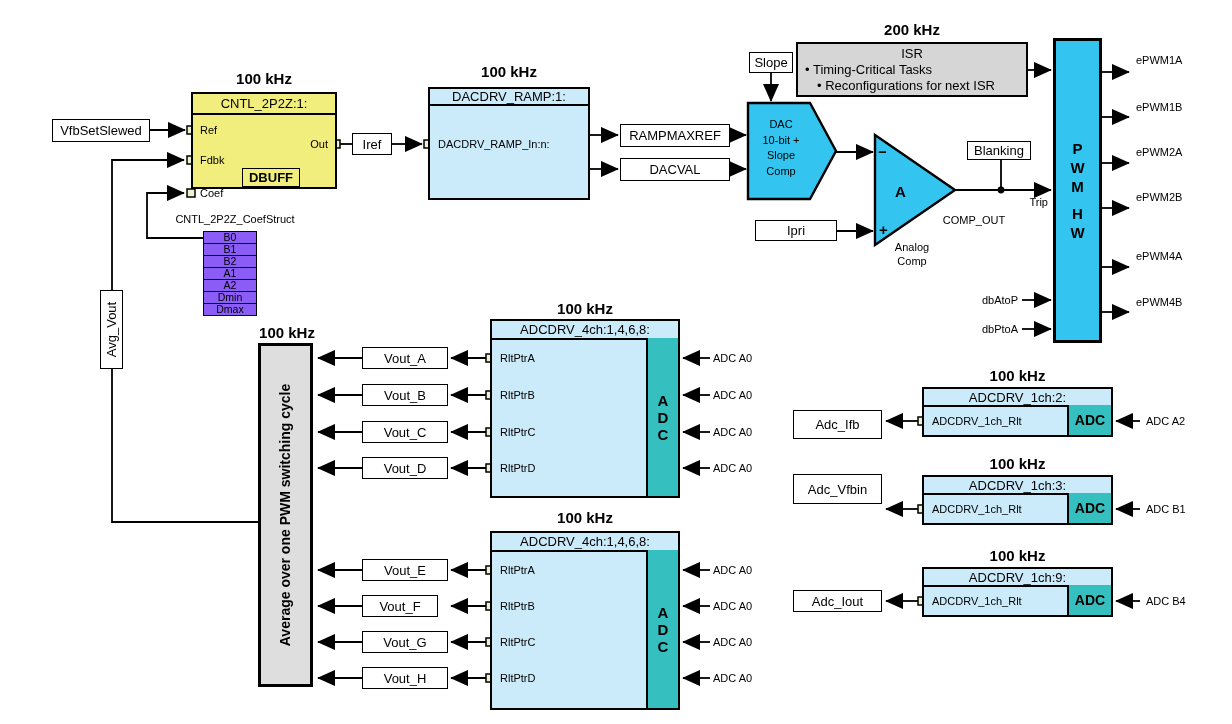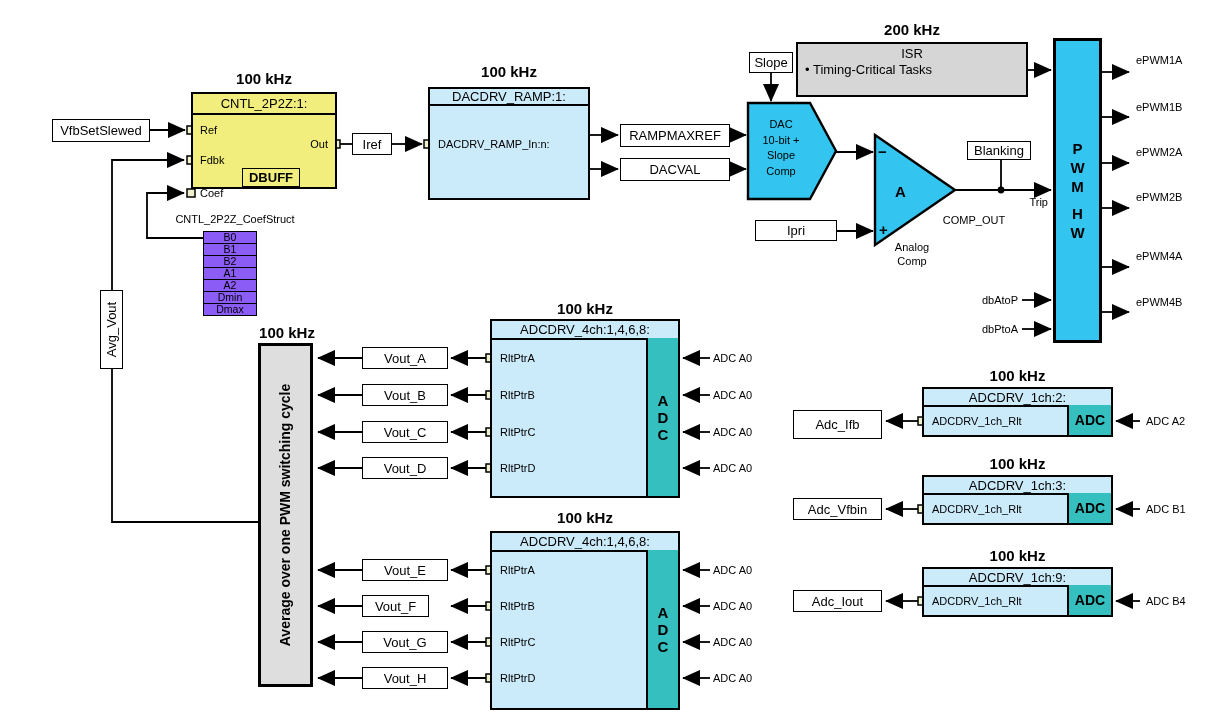--- a/index.html
+++ b/index.html
@@ -163,20 +163,21 @@
   <div class="wbox" style="left:749px;top:52px;width:44px;height:21px;">Slope</div>
   <div class="t ctr pre" style="left:744px;top:117px;width:74px;line-height:15.5px;">DAC
 10-bit +
 Slope
 Comp</div>
 
   <div class="freq" style="left:796px;top:21px;width:232px;">200 kHz</div>
   <div class="blk grayA" style="left:796px;top:42px;width:232px;height:55px;border-width:2.5px;">
     <div class="ctr" style="font-size:13px;line-height:16px;margin-top:2px;">ISR</div>
     <div style="font-size:13px;line-height:16px;padding-left:7px;">• Timing-Critical Tasks</div>
+    <div style="font-size:13px;line-height:16px;padding-left:19px;">• Reconfigurations for next ISR</div>
   </div>
 
   <div class="t b" style="left:878px;top:144px;font-size:15px;">−</div>
   <div class="t b" style="left:879px;top:222px;font-size:15px;">+</div>
   <div class="t b" style="left:895px;top:184px;font-size:15px;">A</div>
   <div class="t ctr" style="left:928px;top:212px;width:92px;">COMP_OUT</div>
   <div class="t ctr pre" style="left:874px;top:240px;width:76px;line-height:14px;">Analog
 Comp</div>
   <div class="wbox" style="left:755px;top:220px;width:82px;height:21px;">Ipri</div>
   <div class="wbox" style="left:967px;top:141px;width:64px;height:19px;">Blanking</div>
@@ -236,40 +237,40 @@
   </div>
   <div class="t" style="left:500px;top:562px;">RltPtrA</div>
   <div class="t" style="left:500px;top:598px;">RltPtrB</div>
   <div class="t" style="left:500px;top:634px;">RltPtrC</div>
   <div class="t" style="left:500px;top:670px;">RltPtrD</div>
   <div class="t" style="left:713px;top:562px;">ADC A0</div>
   <div class="t" style="left:713px;top:598px;">ADC A0</div>
   <div class="t" style="left:713px;top:634px;">ADC A0</div>
   <div class="t" style="left:713px;top:670px;">ADC A0</div>
   <div class="wbox" style="left:362px;top:559px;width:86px;height:22px;">Vout_E</div>
-  <div class="wbox" style="left:362px;top:595px;width:67px;height:22px;">Vout_F</div>
+  <div class="wbox" style="left:362px;top:595px;width:76px;height:22px;">Vout_F</div>
   <div class="wbox" style="left:362px;top:631px;width:86px;height:22px;">Vout_G</div>
   <div class="wbox" style="left:362px;top:667px;width:86px;height:22px;">Vout_H</div>
 
   <div class="freq" style="left:922px;top:367px;width:191px;">100 kHz</div>
   <div class="blk blue" style="left:922px;top:387px;width:191px;height:50px;">
     <div class="hdr" style="height:18px;">ADCDRV_1ch:2:</div>
     <div class="tealstrip teal" style="top:16px;bottom:0;width:42px;display:flex;align-items:center;justify-content:center;font-weight:bold;font-size:14px;">ADC</div>
   </div>
   <div class="t" style="left:932px;top:413px;">ADCDRV_1ch_Rlt</div>
   <div class="wbox" style="left:793px;top:410px;width:89px;height:29px;">Adc_Ifb</div>
   <div class="t" style="left:1146px;top:413px;">ADC A2</div>
 
   <div class="freq" style="left:922px;top:455px;width:191px;">100 kHz</div>
   <div class="blk blue" style="left:922px;top:475px;width:191px;height:50px;">
     <div class="hdr" style="height:18px;">ADCDRV_1ch:3:</div>
     <div class="tealstrip teal" style="top:16px;bottom:0;width:42px;display:flex;align-items:center;justify-content:center;font-weight:bold;font-size:14px;">ADC</div>
   </div>
   <div class="t" style="left:932px;top:501px;">ADCDRV_1ch_Rlt</div>
-  <div class="wbox" style="left:793px;top:498px;width:89px;height:22px;">Adc_Vfbin</div>
+  <div class="wbox" style="left:793px;top:474px;width:89px;height:30px;">Adc_Vfbin</div>
   <div class="t" style="left:1146px;top:501px;">ADC B1</div>
 
   <div class="freq" style="left:922px;top:547px;width:191px;">100 kHz</div>
   <div class="blk blue" style="left:922px;top:567px;width:191px;height:50px;">
     <div class="hdr" style="height:18px;">ADCDRV_1ch:9:</div>
     <div class="tealstrip teal" style="top:16px;bottom:0;width:42px;display:flex;align-items:center;justify-content:center;font-weight:bold;font-size:14px;">ADC</div>
   </div>
   <div class="t" style="left:932px;top:593px;">ADCDRV_1ch_Rlt</div>
   <div class="wbox" style="left:793px;top:590px;width:89px;height:22px;">Adc_Iout</div>
   <div class="t" style="left:1146px;top:593px;">ADC B4</div>

